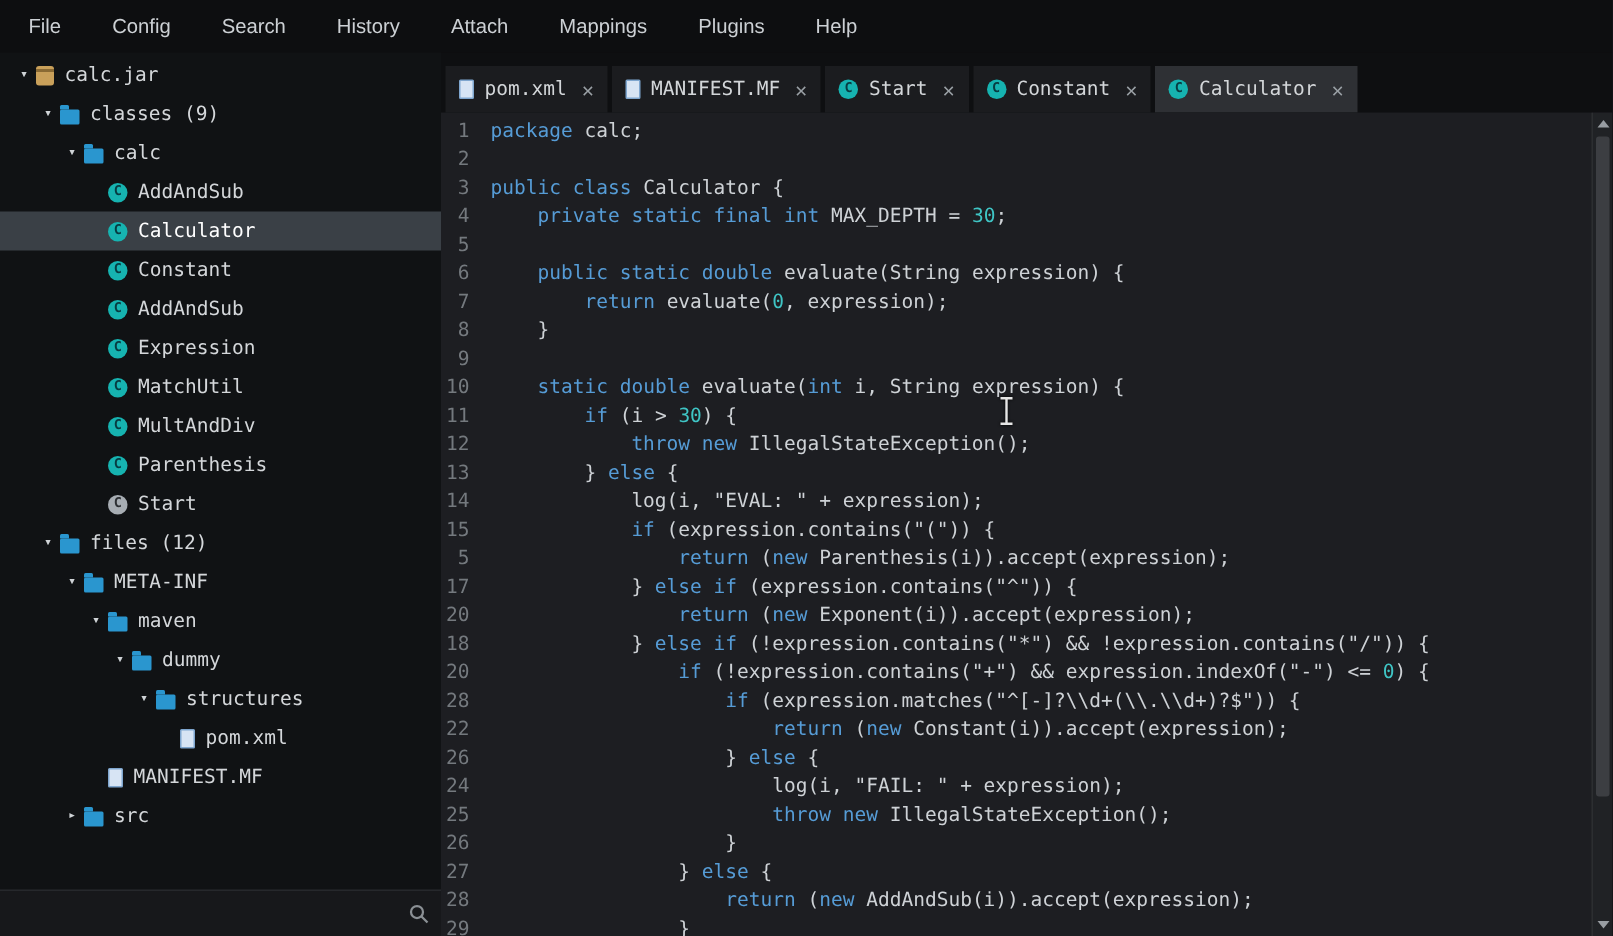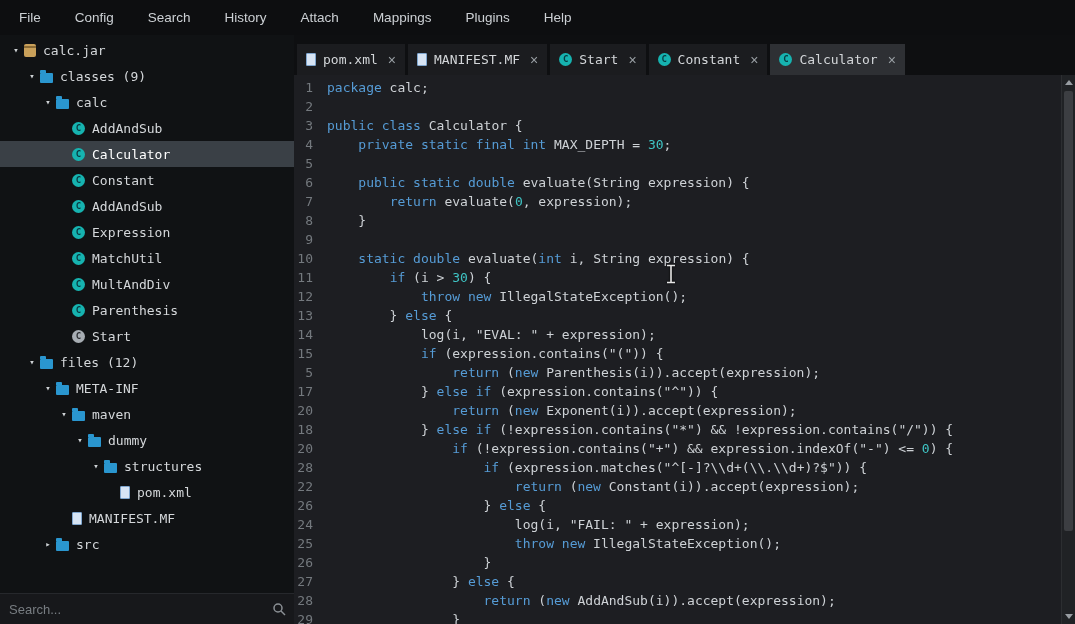--- a/index.html
+++ b/index.html
@@ -174,21 +174,20 @@
             <span class="tree-icon icon-file"></span>
             <span class="tree-label">MANIFEST.MF</span>
           </div>
           <div class="tree-row" style="padding-left: 40px;">
             <span class="tree-arrow">▸</span>
             <span class="tree-icon icon-folder"></span>
             <span class="tree-label">src</span>
           </div>
         </div>
       <div class="searchbar">
-        <input type="text" placeholder="Search..." style="">
         <span class="search-icon">
           <svg width="14" height="14" viewBox="0 0 14 14">
             <circle cx="6" cy="6" r="4" fill="none" stroke="#8b9095" stroke-width="1.5"></circle>
             <line x1="9" y1="9" x2="13" y2="13" stroke="#8b9095" stroke-width="1.5"></line>
           </svg>
         </span>
       </div>
     </aside>
 
     <main class="main">

